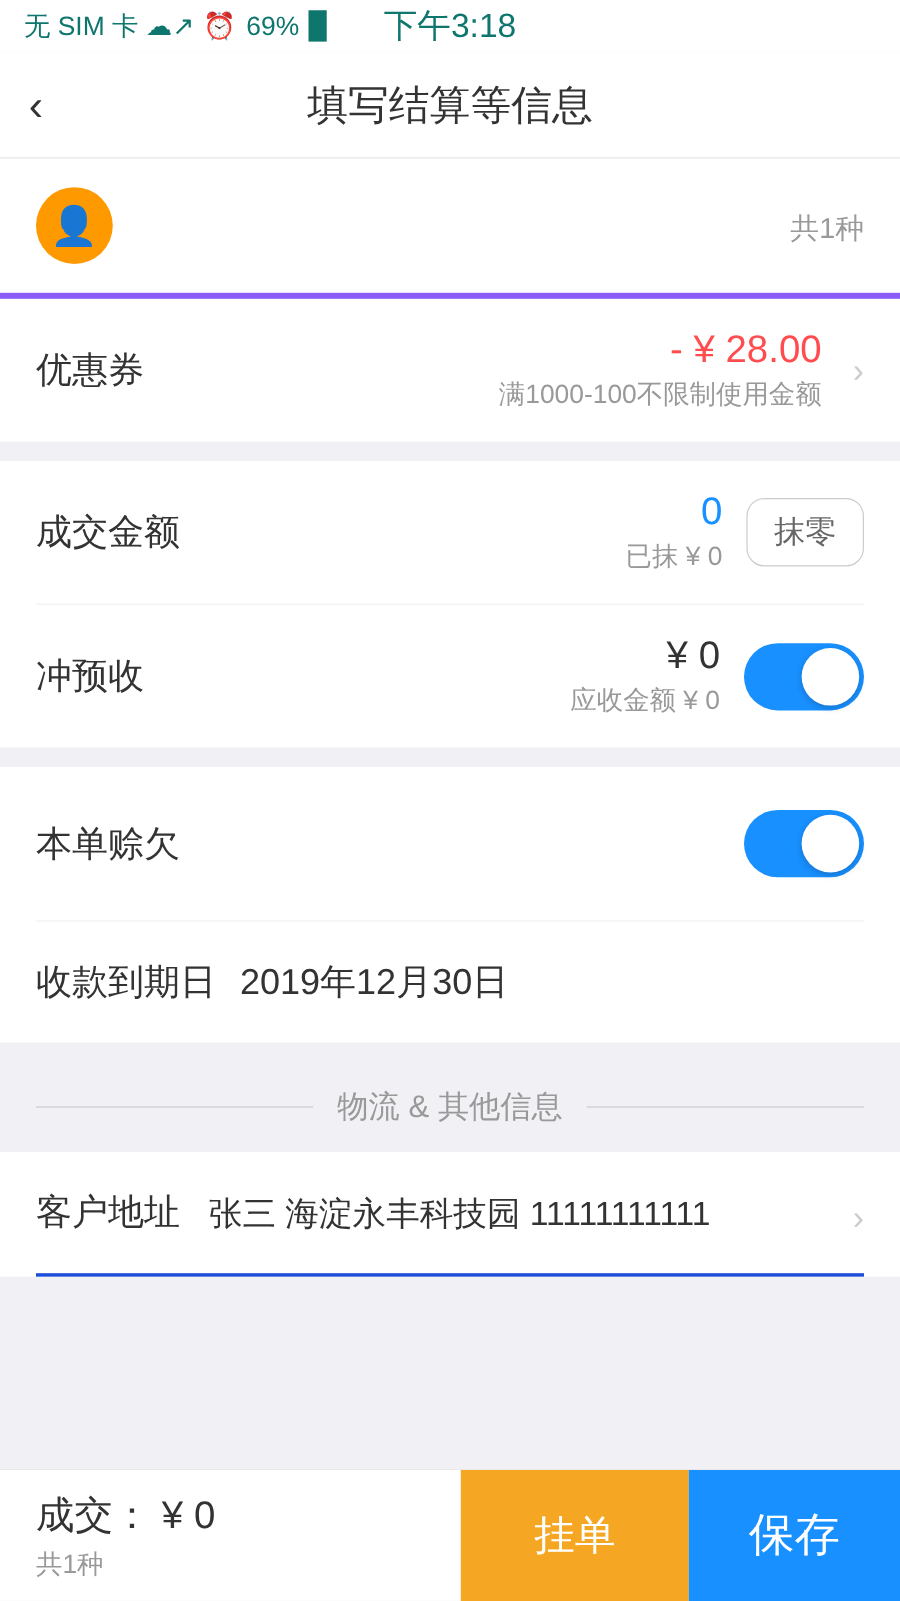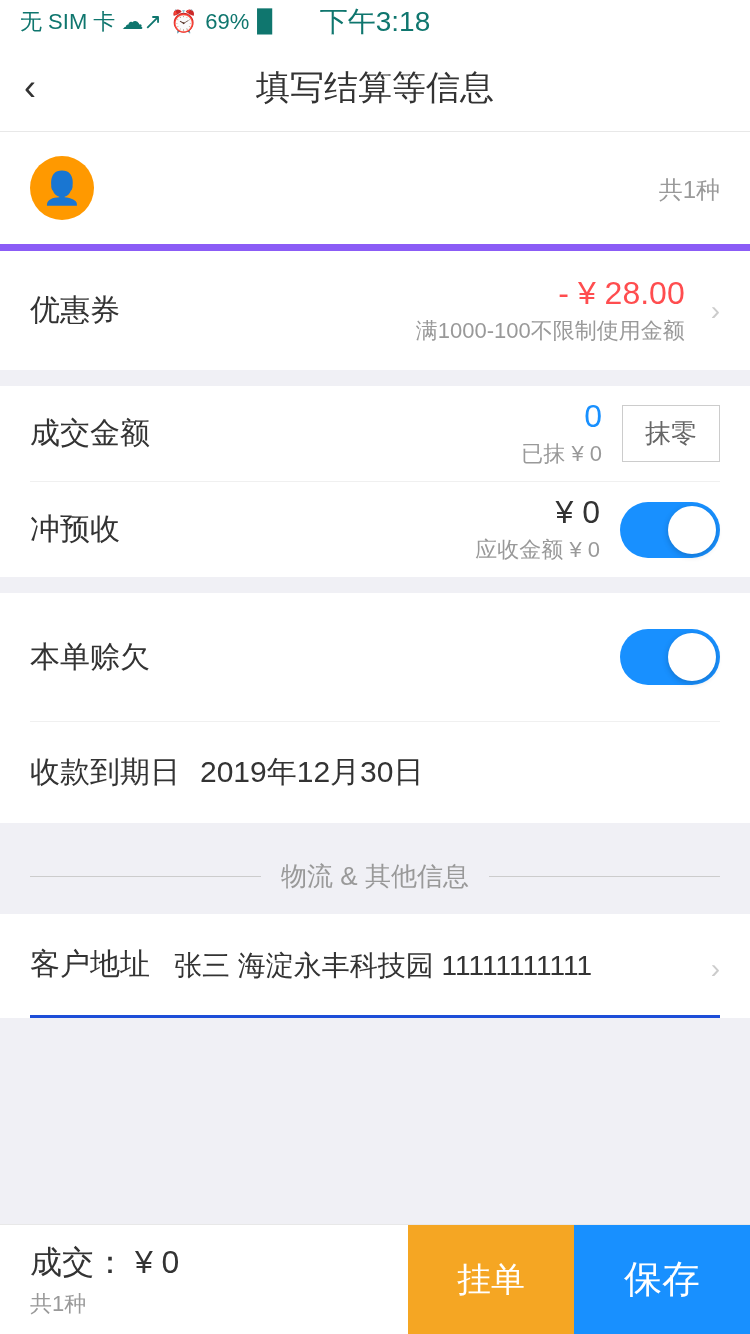--- a/index.html
+++ b/index.html
@@ -119,21 +119,21 @@
       color: #999;
       margin-top: 4px;
     }
 
     
     .coupon-row {
       padding: 24px 30px;
       display: flex;
       align-items: center;
       justify-content: space-between;
-      border-top: 7px solid #8b5cf6;
+      border-top: 5px solid #8b5cf6;
     }
     .coupon-label {
       font-size: 30px;
       color: #333;
     }
     .coupon-right {
       display: flex;
       align-items: center;
       gap: 26px;
     }
@@ -163,21 +163,21 @@
 
     
     .transaction-section {
       background: #fff;
       padding: 0 30px;
     }
     .transaction-row {
       display: flex;
       align-items: center;
       justify-content: space-between;
-      padding: 12px 0;
+      padding: 24px 0;
       border-bottom: 1px solid #f0f0f0;
     }
     .transaction-row:last-child {
       border-bottom: none;
     }
     .row-label {
       font-size: 30px;
       color: #333;
     }
     .row-right {
@@ -193,21 +193,21 @@
       color: #1890ff;
       font-weight: 500;
     }
     .amount-sub {
       font-size: 22px;
       color: #999;
       margin-top: 4px;
     }
     .round-zero-btn {
       border: 1px solid #ccc;
-      border-radius: 0;
+      border-radius: 15px;
       padding: 10px 22px;
       font-size: 26px;
       color: #666;
       background: #fff;
       cursor: pointer;
     }
 
     
     .prereceive-amount {
       font-size: 32px;
@@ -331,21 +331,21 @@
     .bottom-deal {
       font-size: 32px;
       color: #333;
     }
     .bottom-count {
       font-size: 22px;
       color: #999;
       margin-top: 4px;
     }
     .btn-pending {
-      width: 166px;
+      width: 190px;
       height: 110px;
       background: #f5a623;
       color: #fff;
       font-size: 34px;
       display: flex;
       align-items: center;
       justify-content: center;
       cursor: pointer;
       border: none;
     }

